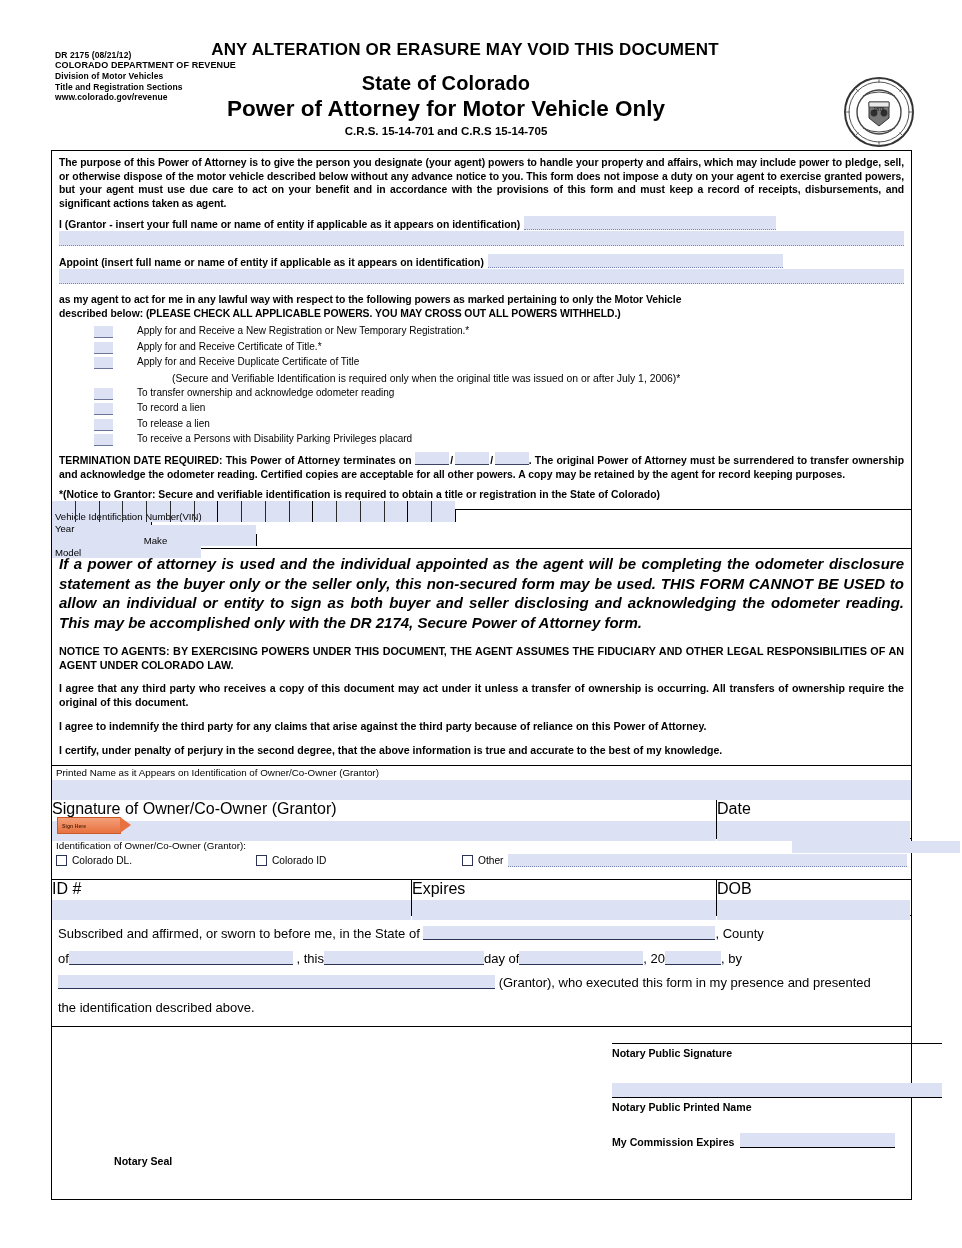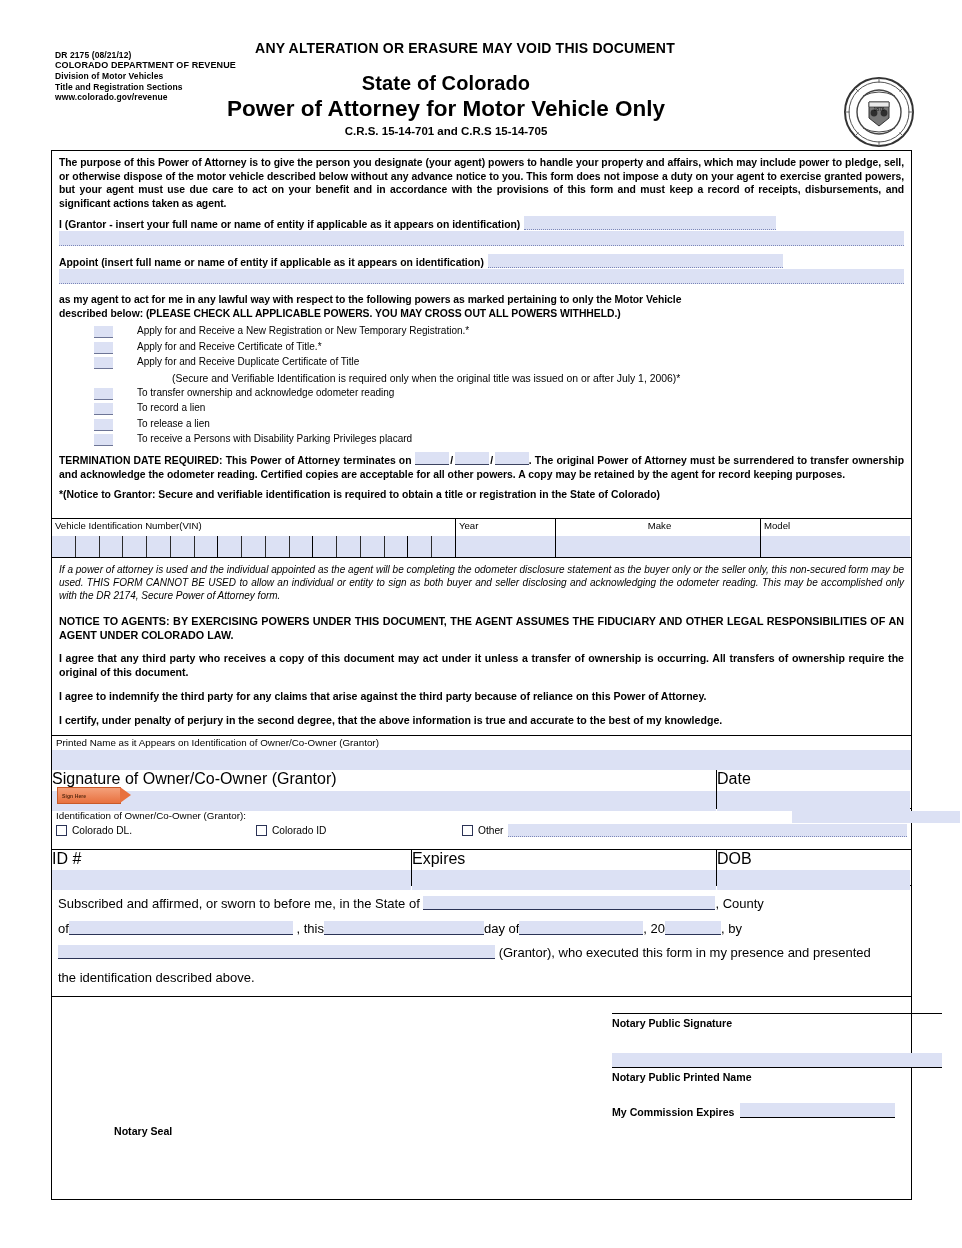--- a/index.html
+++ b/index.html
@@ -13,21 +13,21 @@
   .page{position:relative;width:962px;height:1248px;box-sizing:border-box;}
 
   
   .hdr{position:relative;height:118px;padding-left:6px;}
   .agency{position:absolute;left:55px;top:50px;line-height:1.22;}
   .agency .l1{font-size:8.5px;font-weight:bold;letter-spacing:.1px;}
   .agency .l2{font-size:9px;font-weight:bold;letter-spacing:.1px;}
   .agency .l3{font-size:8.5px;font-weight:bold;letter-spacing:.1px;}
 
   .alteration{position:absolute;left:0;right:32px;top:40px;text-align:center;
-    font-size:14px;font-weight:bold;letter-spacing:.2px;}
+    font-size:17px;font-weight:bold;letter-spacing:.2px;}
   .titleblock{position:absolute;left:0;right:0;top:72px;text-align:center;}
   .t1{font-size:20px;font-weight:bold;letter-spacing:.1px;margin-left:-70px;}
   .t2{font-size:22.5px;font-weight:bold;letter-spacing:0;margin-top:1px;margin-left:-70px;}
   .t3{font-size:11.5px;font-weight:bold;margin-top:3px;margin-left:-70px;}
 
   
   .seal{position:absolute;left:843px;top:76px;width:72px;height:72px;border-radius:50%;}
   .seal svg{display:block;}
 
   
@@ -57,36 +57,36 @@
   .pnote{font-size:10.4px;margin:0 0 3.5px 113px;line-height:1.1;}
 
   
   .term{font-size:10.4px;font-weight:bold;line-height:1.34;margin:6px 0 0 0;text-align:justify;}
   .dslot{display:inline-block;width:34px;height:12px;background:#dce1f4;
     border-bottom:1.4px solid #3c4360;vertical-align:-1px;}
   .dsep{display:inline-block;width:6px;text-align:center;}
 
   
   .vintable{border-top:1.5px solid #000;border-bottom:1.5px solid #000;display:flex;
-    margin-top:16px;height:38px;}
+    margin-top:7px;height:38px;flex-direction:column;}
   .vcell{border-right:1.5px solid #000;position:relative;box-sizing:border-box;}
   .vcell:last-child{border-right:none;}
   .vcell .vlabel{font-size:9.6px;padding:1px 0 0 3px;position:relative;z-index:2;}
   .vcell .vfill{position:absolute;left:0;right:0;bottom:0;height:21px;background:#dce1f4;}
   .vinsegs{position:absolute;left:0;right:0;bottom:0;height:21px;display:flex;z-index:3;}
   .vinsegs i{flex:1;border-right:1px solid #2b2b2b;}
   .vinsegs i:last-child{border-right:none;}
   .vinsegs i.thick{border-right:1.8px solid #000;}
   .c-vin{width:404px;}
   .c-year{width:100px;}
   .c-make{width:205px;text-align:center;}
   .c-model{width:149px;}
 
   
-  p.ital{font-size:10px;font-style:italic;font-weight:normal;line-height:1.3;margin:5px 0 12px 0;
+  p.ital{font-size:15px;font-style:italic;font-weight:bold;line-height:1.3;margin:5px 0 12px 0;
     text-align:justify;}
   p.caps{font-size:10.8px;font-weight:bold;line-height:1.3;margin:10px 0 0 0;text-align:justify;}
   p.agree{font-size:10.6px;font-weight:bold;line-height:1.32;margin:10px 0 0 0;text-align:justify;}
 
   
   .hline{border-top:1.5px solid #000;}
   .blk{position:relative;box-sizing:border-box;}
   .blk .lab{font-size:9.8px;padding:1px 0 0 4px;}
   .blkfill{background:#dce1f4;height:20px;margin-top:0;}
   .row{display:flex;border-bottom:1.5px solid #000;}

